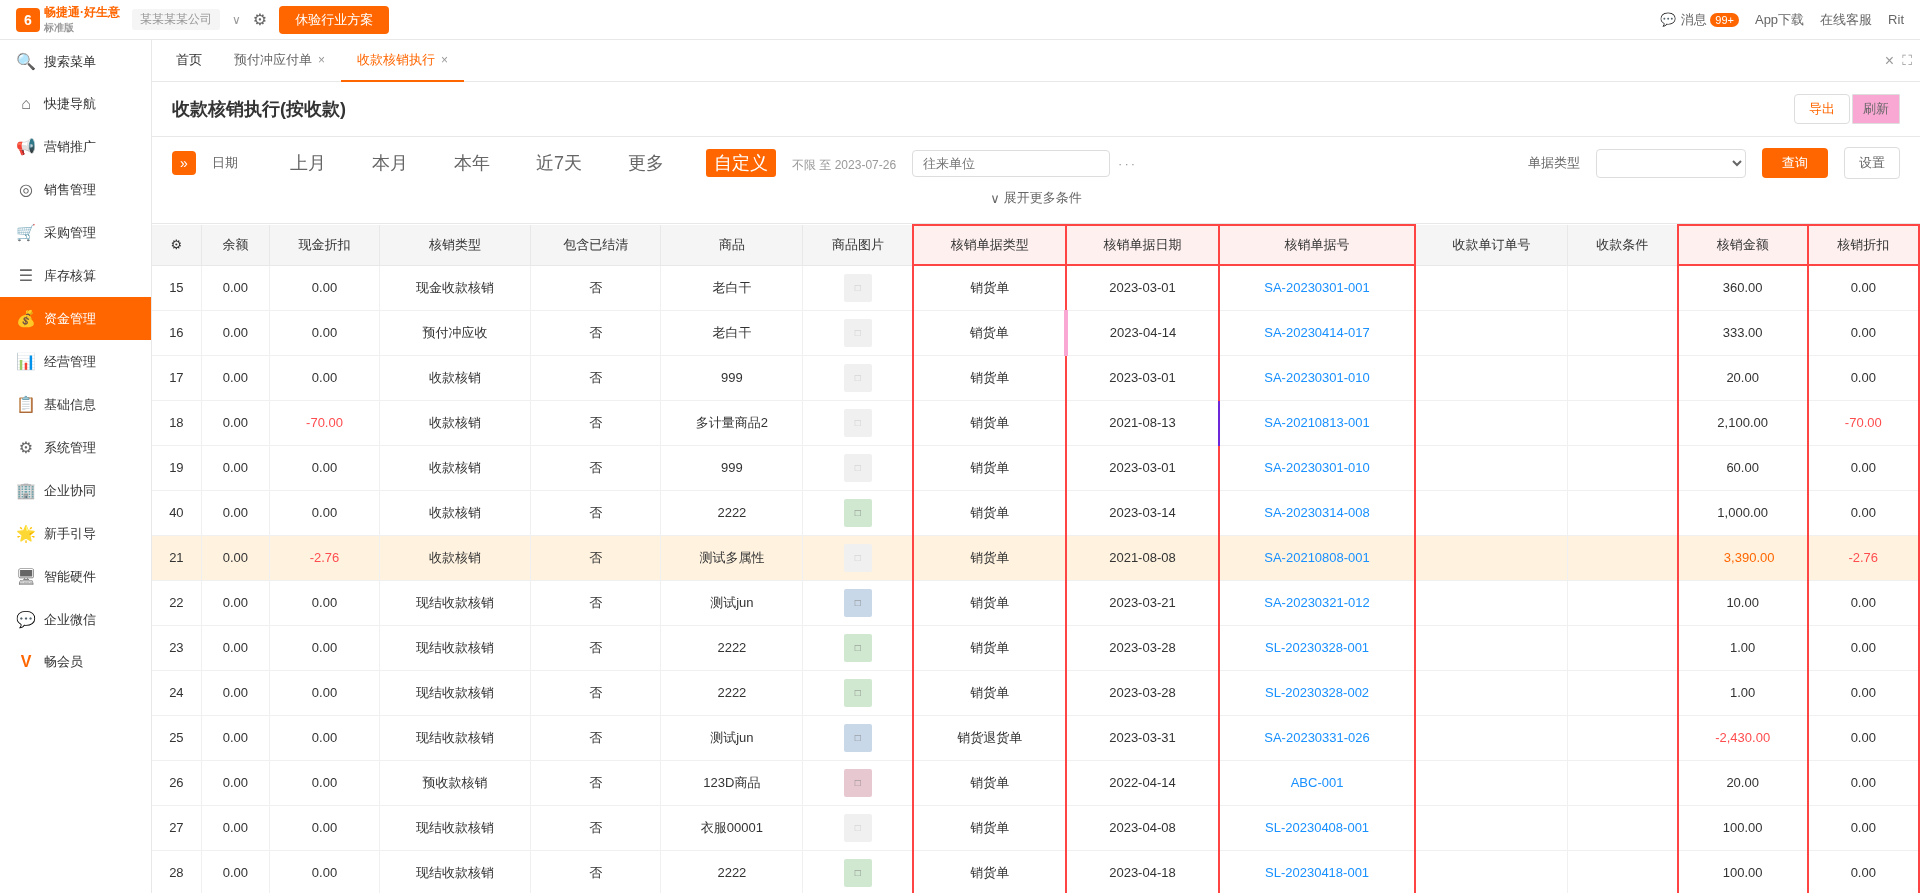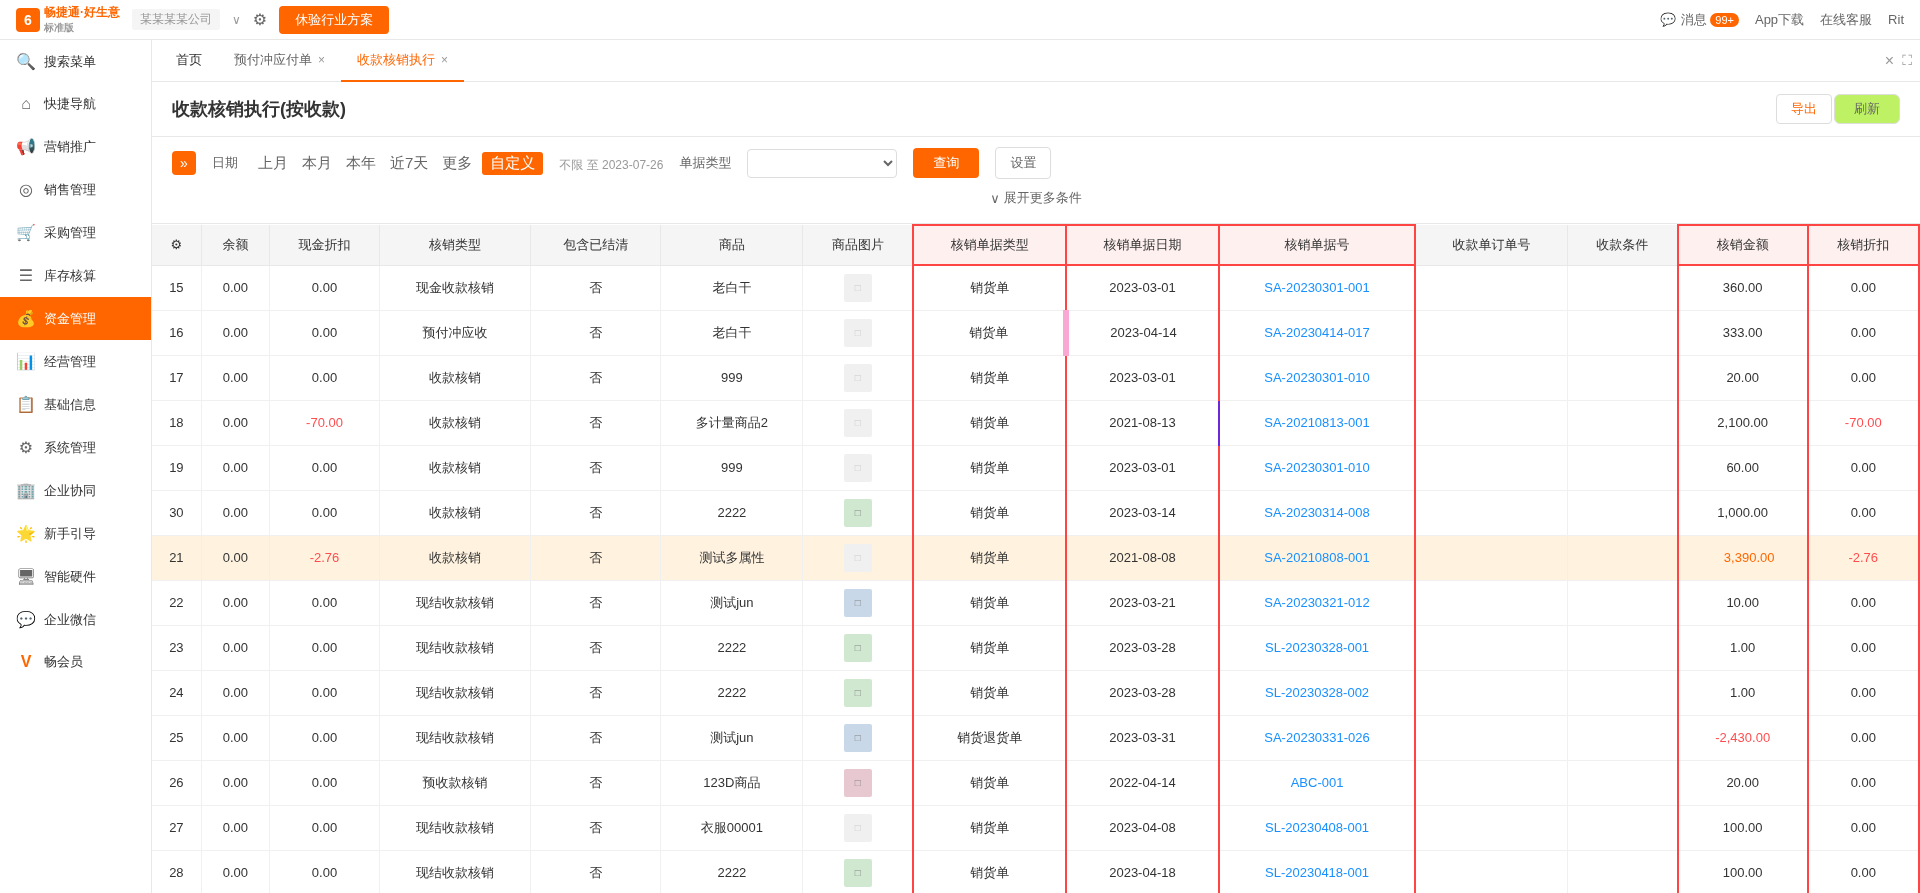--- a/index.html
+++ b/index.html
@@ -41,29 +41,29 @@
     .tab-bar-right { margin-left: auto; display: flex; align-items: center; gap: 8px; color: #999; }
 
     
     .page-content { flex: 1; overflow: hidden; background: #f5f5f5; padding: 0; display: flex; flex-direction: column; }
 
     
     .page-header { background: #fff; padding: 12px 20px; display: flex; align-items: center; justify-content: space-between; border-bottom: 1px solid #e8e8e8; }
     .page-title { font-size: 18px; font-weight: bold; color: #333; }
     .page-actions { display: flex; gap: 2px; }
     .btn-export { background: #fff; border: 1px solid #ddd; color: #f60; padding: 5px 14px; border-radius: 4px; cursor: pointer; font-size: 13px; display: flex; align-items: center; gap: 4px; }
-    .btn-refresh { background: #bef264; border: 1px solid #ddd; color: #666; padding: 5px 19px; border-radius: 6px; cursor: pointer; font-size: 13px; display: flex; align-items: center; gap: 4px; }
+    .btn-refresh { background: #f9a8d4; border: 1px solid #ddd; color: #666; padding: 5px 10px; border-radius: 1px; cursor: pointer; font-size: 13px; display: flex; align-items: center; gap: 4px; }
 
     
     .filter-bar { background: #fff; padding: 10px 20px; border-bottom: 1px solid #e8e8e8; }
     .filter-row { display: flex; align-items: center; gap: 16px; flex-wrap: wrap; }
     .filter-btn-expand { background: #f60; color: #fff; border: none; width: 24px; height: 24px; border-radius: 4px; cursor: pointer; font-size: 14px; display: flex; align-items: center; justify-content: center; }
     .filter-label { color: #666; font-size: 13px; }
     .filter-date-btns { display: flex; gap: 6px; align-items: center; }
-    .filter-date-btn { color: #666; cursor: pointer; font-size: 15px; padding: 2px 4px; }
+    .filter-date-btn { color: #666; cursor: pointer; font-size: 18px; padding: 2px 4px; margin-left: 32px; }
     .filter-date-btn.active { background: #f60; color: #fff; border-radius: 3px; padding: 2px 8px; }
     .filter-date-range { color: #999; font-size: 12px; margin-top: 4px; }
     .filter-input-group { display: flex; align-items: center; gap: 8px; flex: 1; }
     .filter-input { border: 1px solid #ddd; padding: 5px 10px; border-radius: 4px; font-size: 13px; color: #999; min-width: 180px; outline: none; }
     .filter-dots { color: #999; letter-spacing: 2px; }
     .filter-select { border: 1px solid #ddd; padding: 5px 10px; border-radius: 4px; font-size: 13px; color: #666; min-width: 150px; outline: none; background: #fff; }
     .btn-query { background: #f60; color: #fff; border: none; padding: 6px 20px; border-radius: 4px; cursor: pointer; font-size: 13px; }
     .btn-settings { background: #fff; border: 1px solid #ddd; color: #666; padding: 6px 14px; border-radius: 4px; cursor: pointer; font-size: 13px; }
     .expand-more { display: flex; align-items: center; justify-content: center; padding: 6px; color: #666; font-size: 13px; cursor: pointer; gap: 4px; margin-top: 4px; }
 
@@ -215,20 +215,24 @@
           <div class="filter-date-btns">
             <span class="filter-date-btn">上月</span>
             <span class="filter-date-btn">本月</span>
             <span class="filter-date-btn">本年</span>
             <span class="filter-date-btn">近7天</span>
             <span class="filter-date-btn">更多</span>
             <span class="filter-date-btn active">自定义</span>
           </div>
           <div style="display:flex;flex-direction:column;gap:2px;">
             <div class="filter-date-range">不限 至 2023-07-26</div>
+          </div>
+          <div class="filter-input-group">
+            <input class="filter-input" type="text" placeholder="往来单位" style="">
+            <span class="filter-dots">···</span>
           </div>
           <span class="filter-label">单据类型</span>
           <select class="filter-select">
             <option value=""></option>
           </select>
           <button class="btn-query">查询</button>
           <button class="btn-settings">设置</button>
         </div>
         <div class="expand-more">
           <span>∨</span>
@@ -275,21 +279,21 @@
               </tr>
               <tr>
                 <td>16</td>
                 <td>0.00</td>
                 <td>0.00</td>
                 <td>预付冲应收</td>
                 <td>否</td>
                 <td>老白干</td>
                 <td><div class="img-placeholder">□</div></td>
                 <td style="border-left:2px solid #f44;border-right:2px solid #f44;">销货单</td>
-                <td style="border-left:6px solid #f9a8d4;border-right:2px solid #f44;">2023-04-14</td>
+                <td style="border-left:4px solid #f9a8d4;border-right:2px solid #f44;">2023-04-14</td>
                 <td style="border-left:2px solid #f44;border-right:2px solid #f44;"><a class="td-link" href="#">SA-20230414-017</a></td>
                 <td></td>
                 <td></td>
                 <td style="border-left:2px solid #f44;border-right:2px solid #f44;">333.00</td>
                 <td style="border-left:2px solid #f44;border-right:2px solid #f44;">0.00</td>
               </tr>
               <tr>
                 <td>17</td>
                 <td>0.00</td>
                 <td>0.00</td>
@@ -331,21 +335,21 @@
                 <td><div class="img-placeholder">□</div></td>
                 <td style="border-left:2px solid #f44;border-right:2px solid #f44;">销货单</td>
                 <td style="border-left:2px solid #f44;border-right:2px solid #f44;">2023-03-01</td>
                 <td style="border-left:2px solid #f44;border-right:2px solid #f44;"><a class="td-link" href="#">SA-20230301-010</a></td>
                 <td></td>
                 <td></td>
                 <td style="border-left:2px solid #f44;border-right:2px solid #f44;">60.00</td>
                 <td style="border-left:2px solid #f44;border-right:2px solid #f44;">0.00</td>
               </tr>
               <tr>
-                <td>30</td>
+                <td>40</td>
                 <td>0.00</td>
                 <td>0.00</td>
                 <td>收款核销</td>
                 <td>否</td>
                 <td>2222</td>
                 <td><div class="img-thumb">□</div></td>
                 <td style="border-left:2px solid #f44;border-right:2px solid #f44;">销货单</td>
                 <td style="border-left:2px solid #f44;border-right:2px solid #f44;">2023-03-14</td>
                 <td style="border-left:2px solid #f44;border-right:2px solid #f44;"><a class="td-link" href="#">SA-20230314-008</a></td>
                 <td></td>

